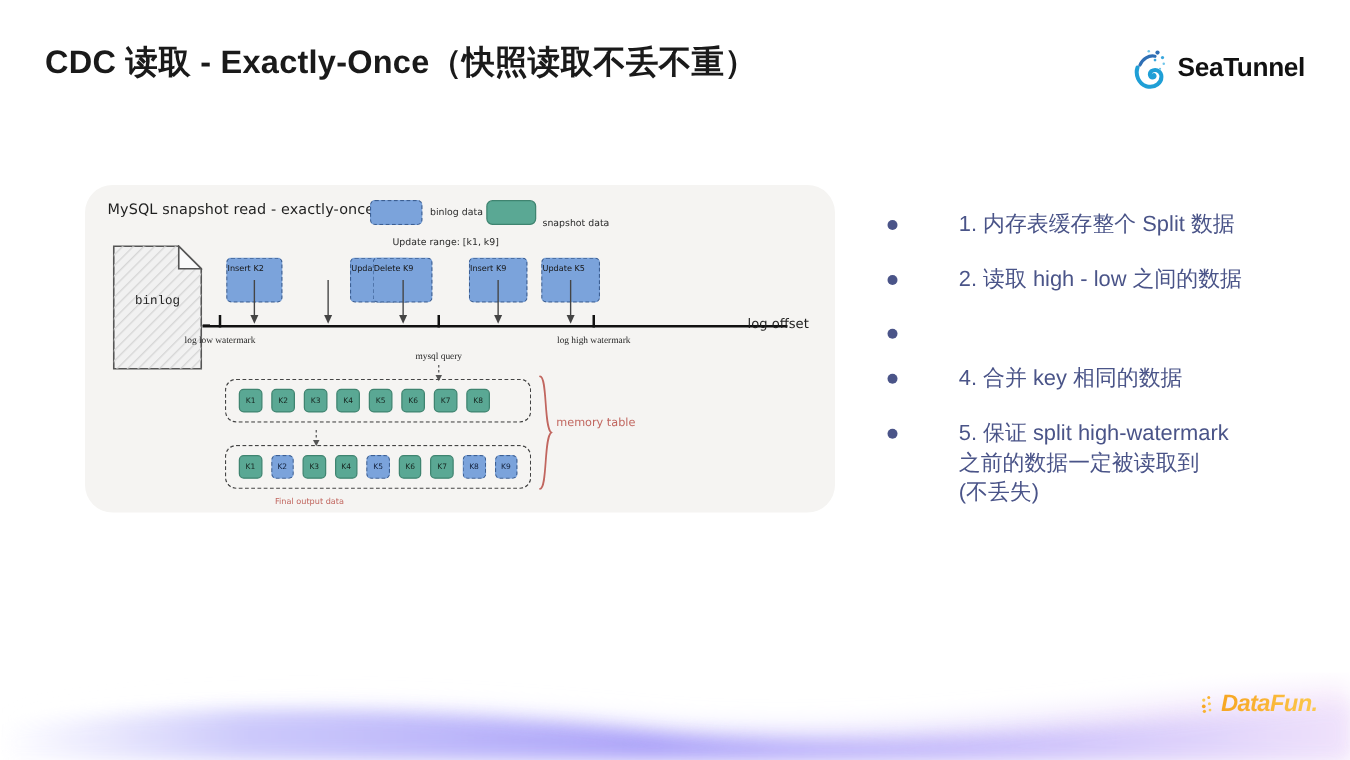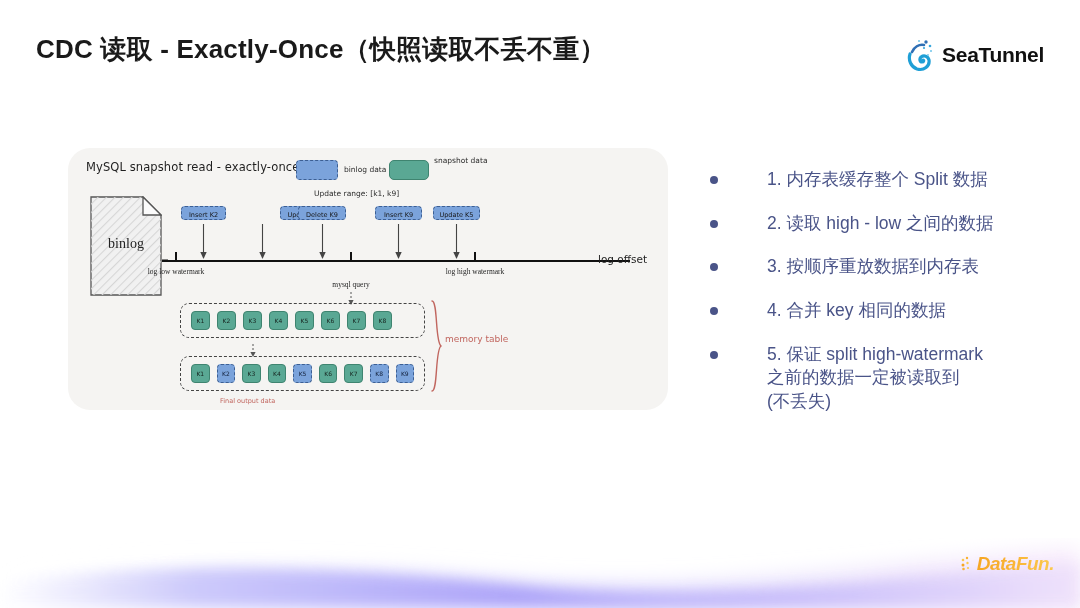--- a/index.html
+++ b/index.html
@@ -67,46 +67,46 @@
     position: absolute; left: 276px; top: 17px;
     font-size: 7.5px; color: #2b2b2b;
     font-family: "DejaVu Sans", sans-serif;
   }
   .legend-swatch-green {
     position: absolute; left: 321px; top: 12px;
     width: 40px; height: 20px; border-radius: 5px;
     background: #5aa894; border: 1px solid #3f8470;
   }
   .legend-lbl-green {
-    position: absolute; left: 366px; top: 8px;
+    position: absolute; left: 366px; top: 26px;
     font-size: 7.5px; color: #2b2b2b;
     font-family: "DejaVu Sans", sans-serif;
   }
   .split-range {
     position: absolute; left: 246px; top: 41px;
     font-size: 7.5px; color: #2b2b2b;
     font-family: "DejaVu Sans", sans-serif;
   }
 
   
   .binlog-doc { position: absolute; left: 22px; top: 48px; width: 72px; height: 100px; }
   .binlog-lbl {
     position: absolute; left: 22px; top: 88px; width: 72px;
-    text-align: center; font-size: 14px; color: #232323;
-    font-family: Liberation Serif, serif;
+    text-align: center; font-size: 10px; color: #232323;
+    font-family: Liberation Mono, monospace;
   }
 
   
   .evt {
     position: absolute; top: 58px;
-    height: 14px; line-height: 17px;
+    height: 36px; line-height: 17px;
     background: #7ba3db;
     border: 1.3px dashed #3c5f93;
     border-radius: 4px;
-    text-align: center;
+    text-align: left;
     font-size: 6.5px; color: #161616;
     font-family: "DejaVu Sans", sans-serif;
     white-space: nowrap;
   }
   .evt.e0 { left: 113px; width: 45px; }
   .evt.e1 { left: 170px; width: 49px; margin-left: 42px; }
   .evt.e2 { left: 230px; width: 48px; }
   .evt.e3 { left: 307px; width: 47px; }
   .evt.e4 { left: 365px; width: 47px; }
 
@@ -317,21 +317,20 @@
     <div class="bullet">
       <span class="bullet-dot"></span>
       <span class="bullet-text">1. 内存表缓存整个 Split 数据</span>
     </div>
     <div class="bullet">
       <span class="bullet-dot"></span>
       <span class="bullet-text">2. 读取 high - low 之间的数据</span>
     </div>
     <div class="bullet">
       <span class="bullet-dot"></span>
-      <span class="bullet-text">3. 按顺序重放数据到内存表</span>
     </div>
     <div class="bullet">
       <span class="bullet-dot"></span>
       <span class="bullet-text">4. 合并 key 相同的数据</span>
     </div>
     <div class="bullet">
       <span class="bullet-dot"></span>
       <span class="bullet-text">5. 保证 split high-watermark
 之前的数据一定被读取到
 (不丢失)</span>

